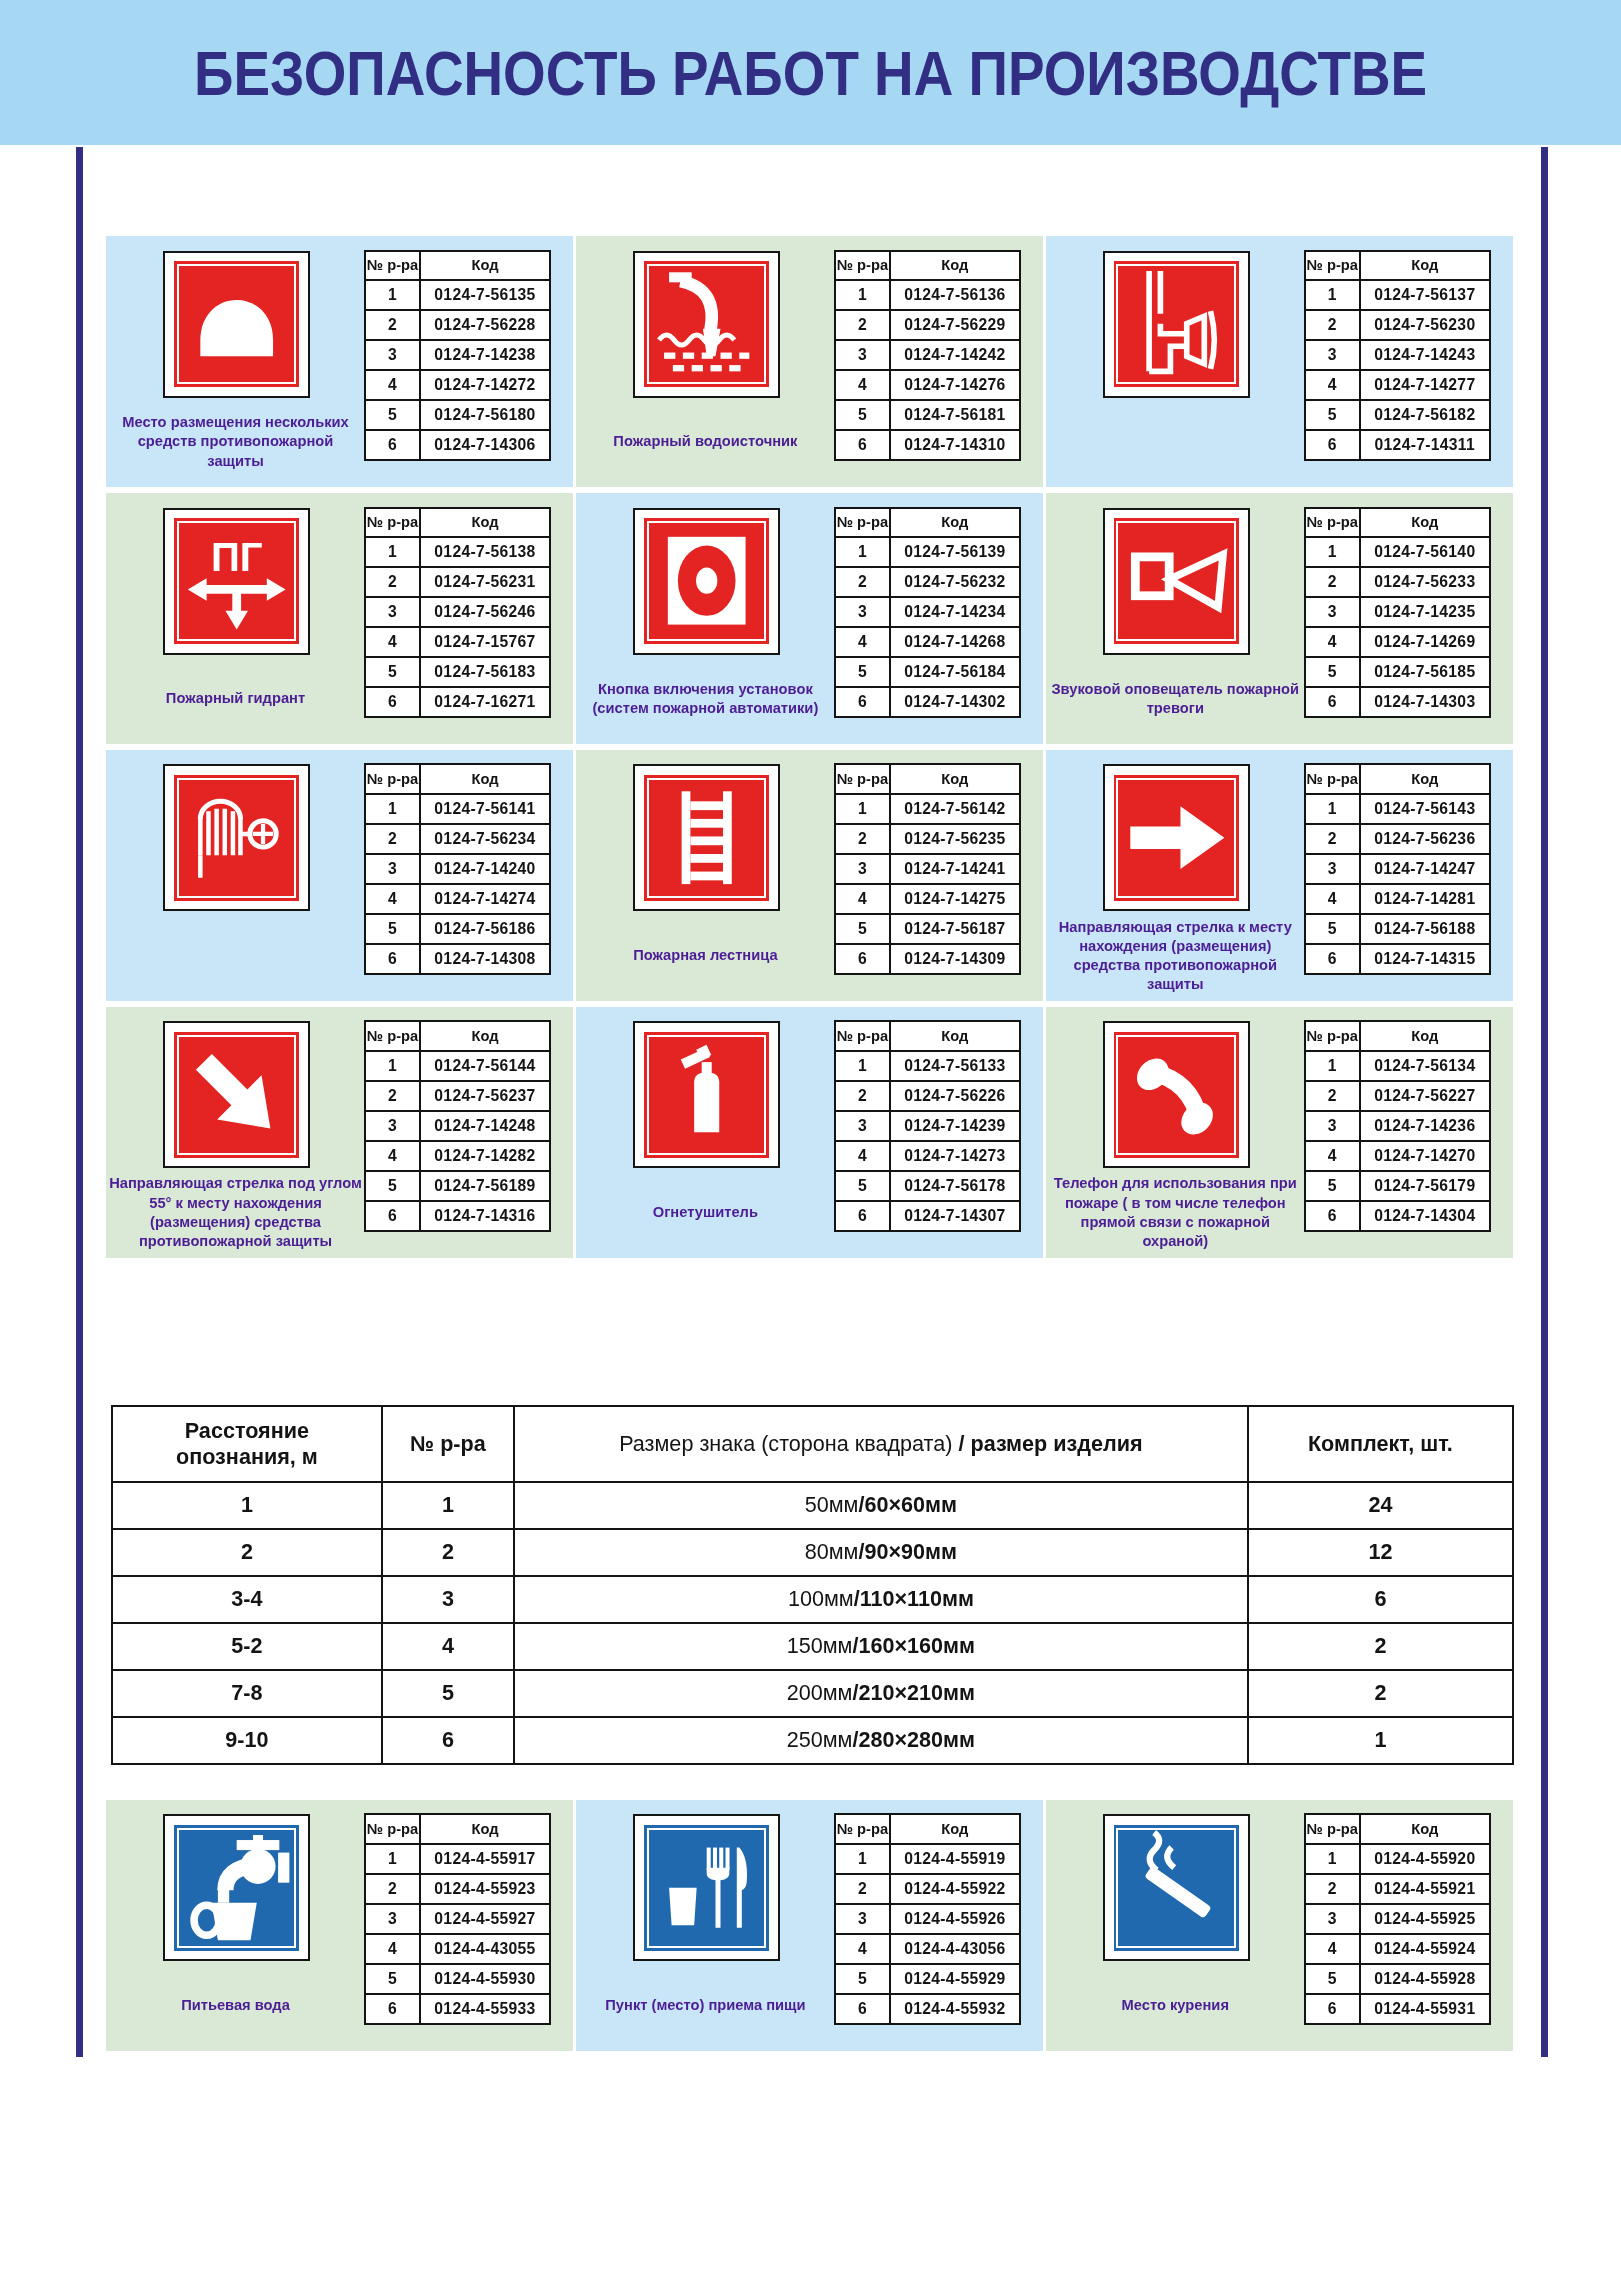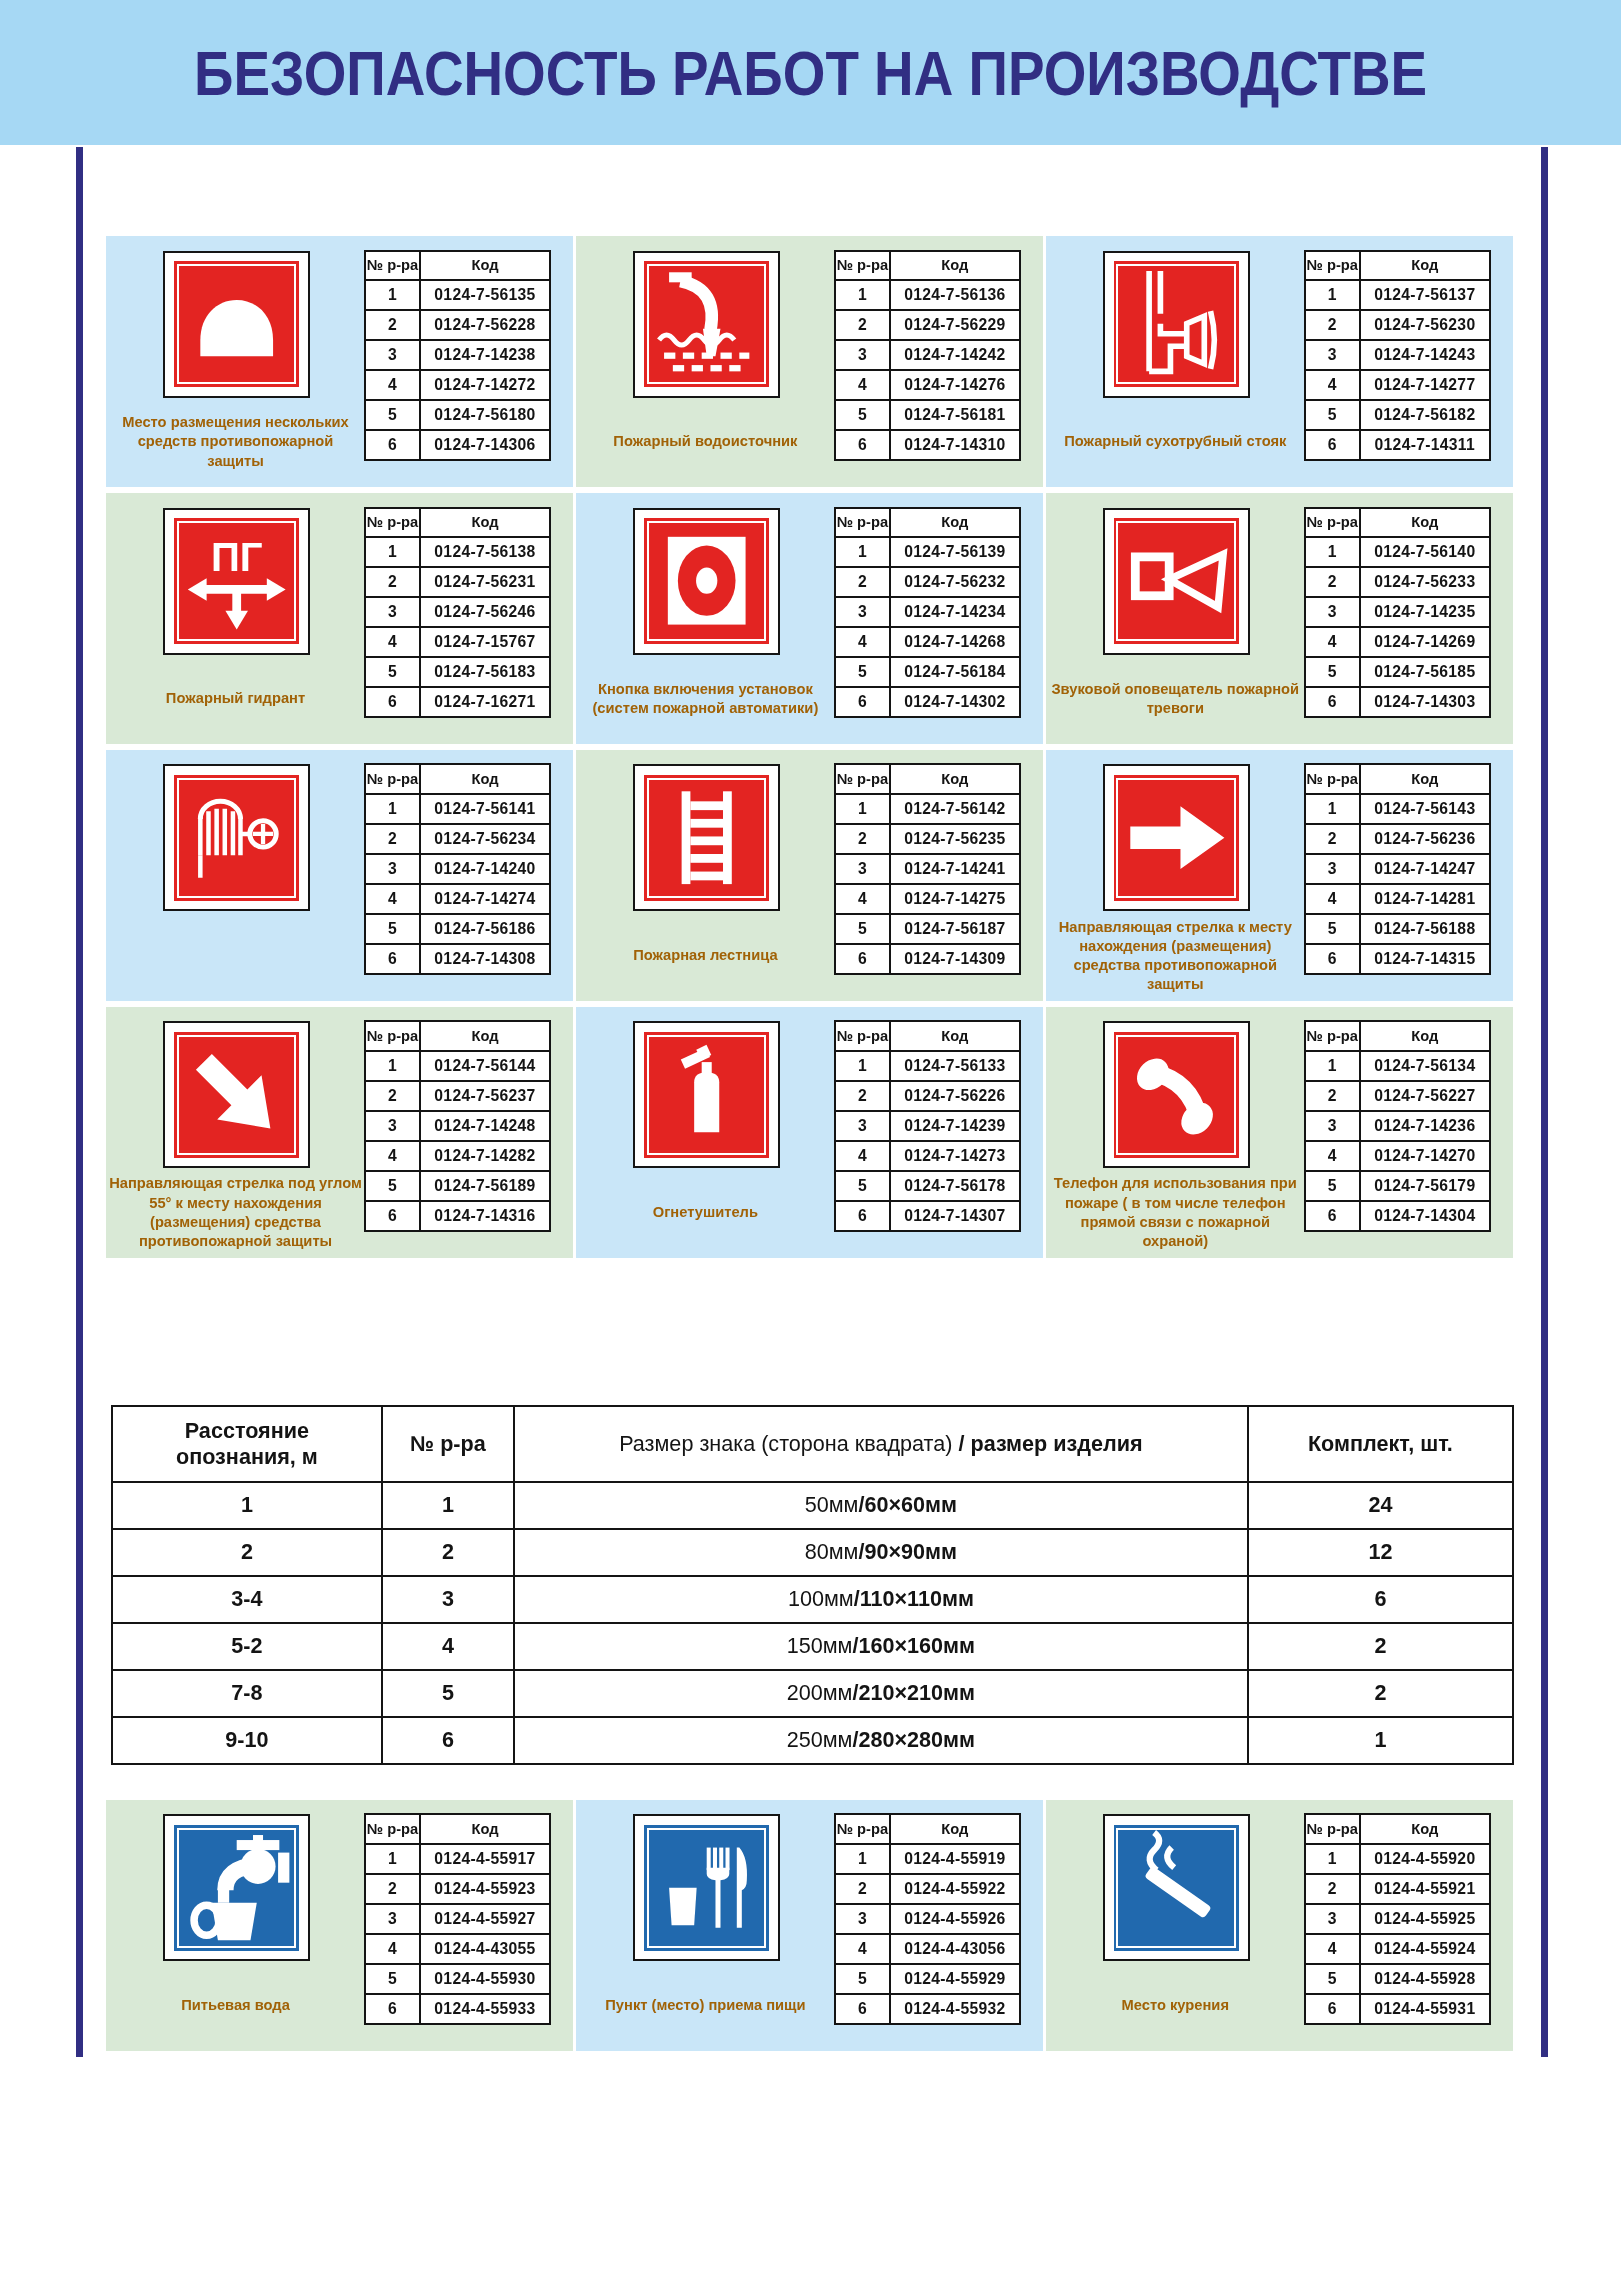--- a/index.html
+++ b/index.html
@@ -22,21 +22,21 @@
   .card.green{background:var(--card_green,#d9e9d6);}
   .sign{position:absolute;left:57px;top:14.7px;width:147px;height:147px;background:#fff;
         border:2.9px solid #151515;box-sizing:border-box;padding:8.8px;}
   .sign-face{position:relative;width:100%;height:100%;}
   .sign-face.red{background:var(--sign_red,#e32422);}
   .sign-face.blue{background:var(--sign_blue,#2169ae);}
   .sign-face::after{content:"";position:absolute;inset:2.9px;border:2px solid #fff;}
   .sign-face svg{position:absolute;inset:0;width:100%;height:100%;}
   .caption{position:absolute;left:2px;top:165px;width:255px;height:82px;
            display:flex;align-items:center;justify-content:center;text-align:center;
-           font-size:14.7px;font-weight:bold;color:#a16207;line-height:1.3;}
+           font-size:14.7px;font-weight:bold;color:#4c1d95;line-height:1.3;}
   table.codes{position:absolute;left:258px;top:13.7px;width:187px;border-collapse:collapse;table-layout:fixed;}
   table.codes th,table.codes td{border:2px solid #141414;background:#fff;text-align:center;
            color:#141414;font-weight:bold;padding:0;}
   table.codes th{height:27.4px;font-size:14.7px;}
   table.codes td{height:28px;font-size:15.7px;letter-spacing:0.3px;}
   table.codes .col-num{width:55px;}
   
   table.size-table{margin:147px 0 0 4.9px;border-collapse:collapse;table-layout:fixed;width:1401px;border-radius:32px;}
   table.size-table th,table.size-table td{border:2.9px solid #141414;background:#fff;text-align:center;
            color:#141414;padding:0;}
@@ -290,21 +290,20 @@
     </table>
   </div>
         <div class="card blue">
     <div class="sign">
       <div class="sign-face red">
         <svg viewBox="0 0 126 126" width="123" height="123">
                 <use href="#i-dry-riser" xlink:href="#i-dry-riser"></use>
               </svg>
       </div>
     </div>
-    <div class="caption">Пожарный сухотрубный стояк</div>
     <table class="codes">
       <colgroup>
               <col class="col-num">
               <col>
             </colgroup>
       <thead>
         <tr>
           <th>№ р-ра</th>
           <th>Код</th>
         </tr>

